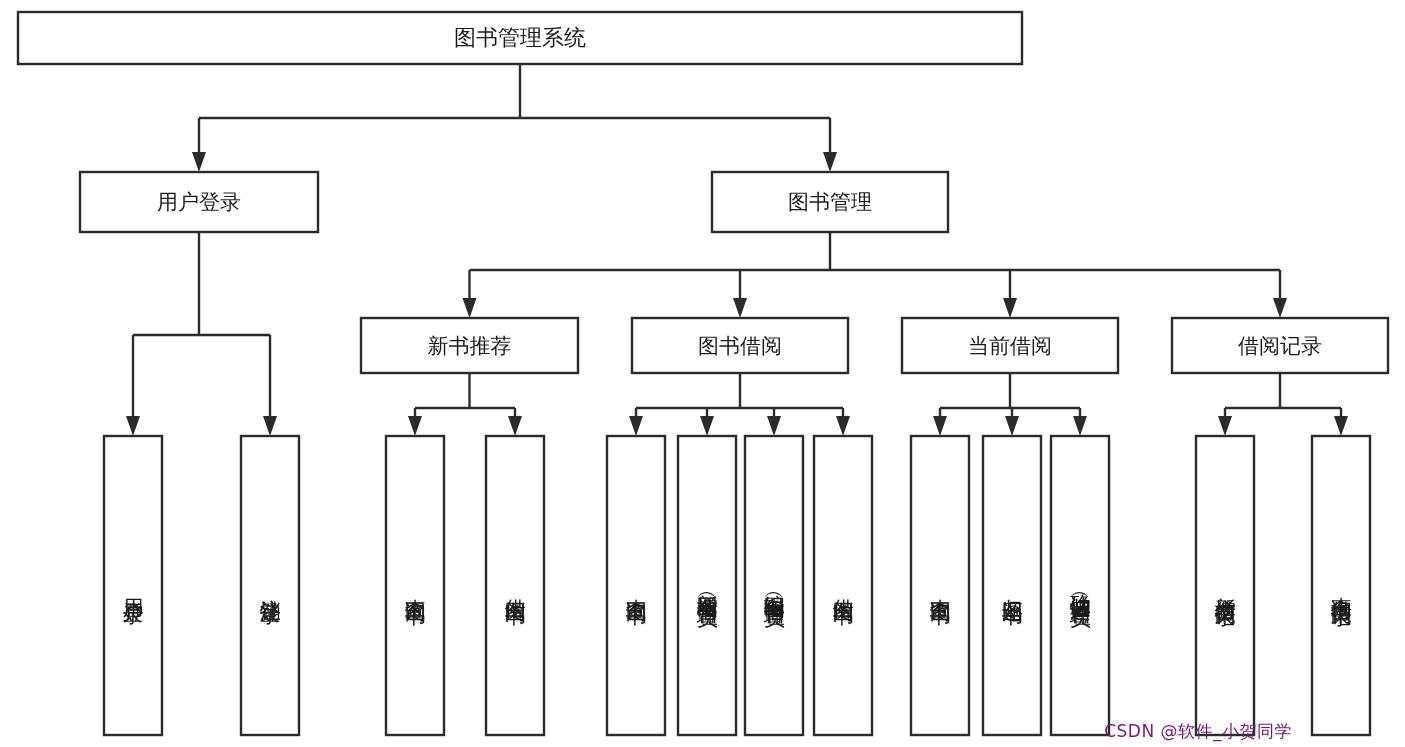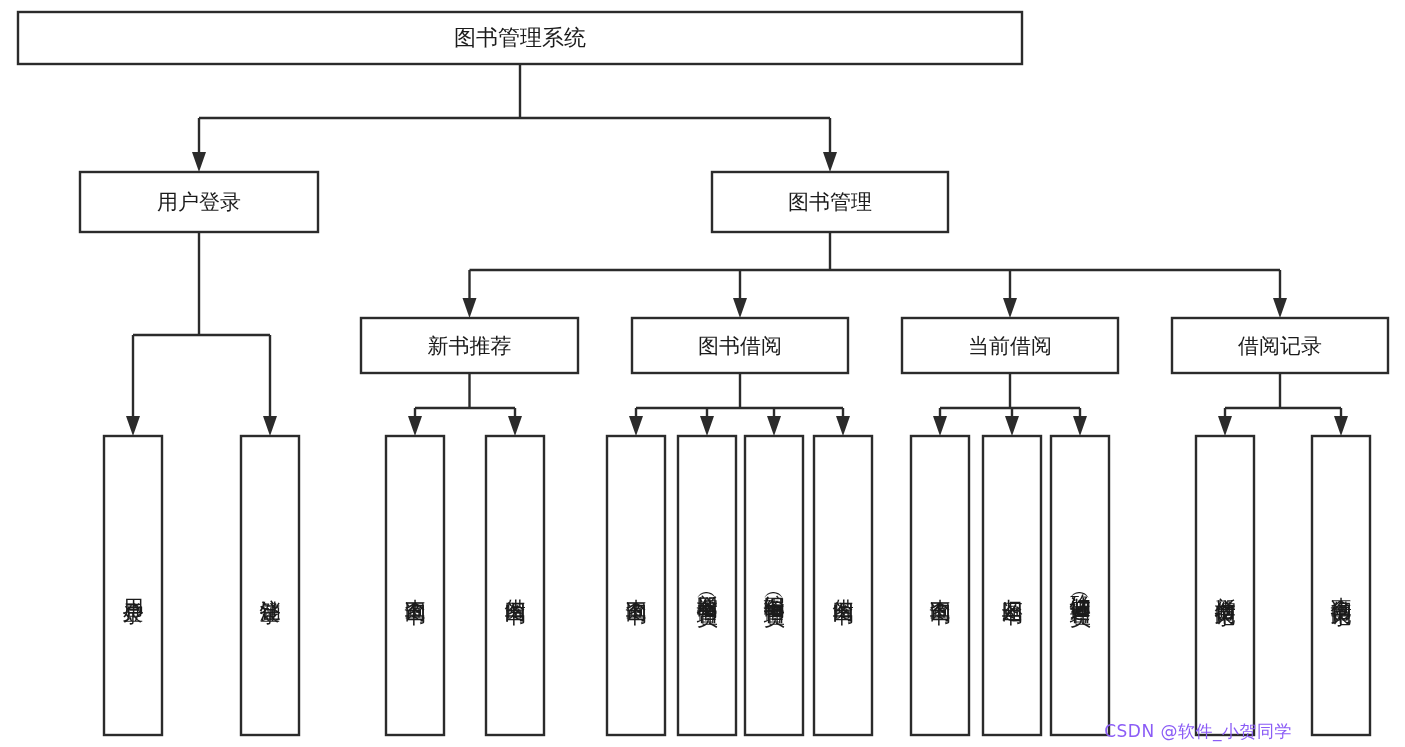--- a/index.html
+++ b/index.html
@@ -66,21 +66,21 @@
     justify-content: center;
     white-space: nowrap;
     pointer-events: none;
   }
   .watermark {
     position: absolute;
     right: 8px;
     bottom: 4px;
     font-family: "DejaVu Sans", "Liberation Sans", sans-serif;
     font-size: 17px;
-    color: #8b5cf6;
+    color: #701a75;
     letter-spacing: 0.5px;
     white-space: nowrap;
   }
 </style>
 </head>
 <body>
 
 <div id="diagram-root">
 
   <svg id="tree-svg" viewBox="0 0 1405 747" xmlns="http://www.w3.org/2000/svg">

